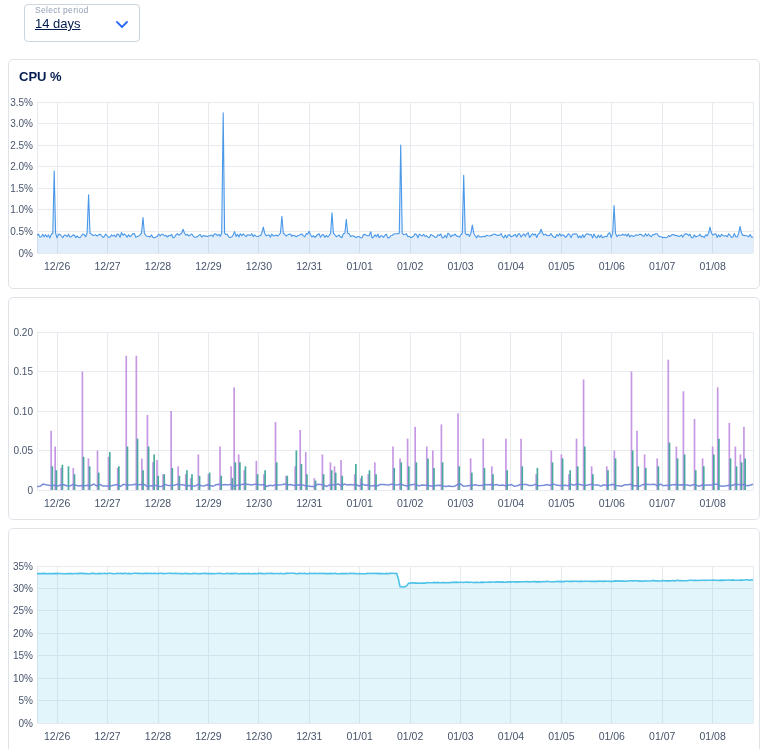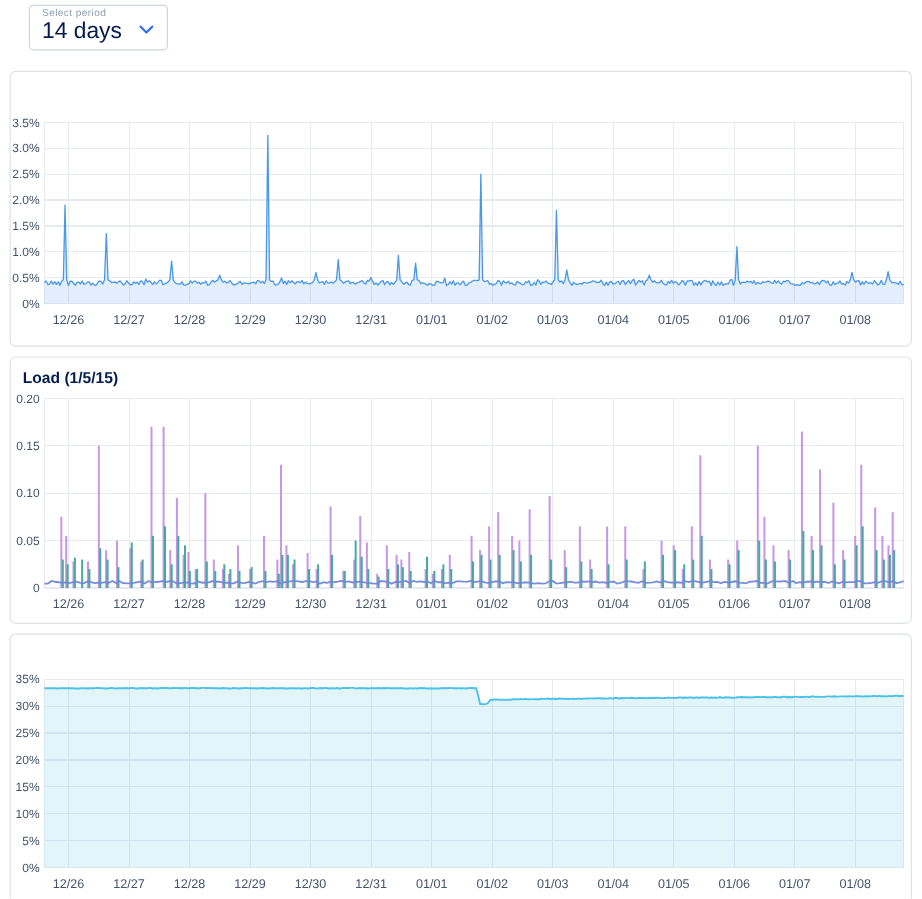--- a/index.html
+++ b/index.html
@@ -8,21 +8,21 @@
     font-family:"Liberation Sans",sans-serif;
     -webkit-font-smoothing:antialiased;
   }
   .toolbar{padding:4px 0 0 24px;}
   .period-select{
     display:inline-block;box-sizing:border-box;width:116px;height:38px;
     border:1px solid #ccd4dd;border-radius:4px;background:#fff;
     padding:0 10px 0 10px;position:relative;cursor:pointer;
   }
   .ps-label{font-size:8.5px;color:#93a0b4;letter-spacing:.3px;}
-  .ps-value{font-size:19px;color:#031b4e;margin-top:1px;display:block;}
+  .ps-value{font-size:13px;color:#031b4e;margin-top:1px;display:block;text-decoration:underline;}
   .ps-chevron{position:absolute;right:11px;top:16px;}
   .panel{
     position:relative;margin:0 8px;background:#fff;
     border:1px solid #dfe3e8;border-radius:5px;
   }
   .panel-cpu{margin-top:17px;height:228px;}
   .panel-load{margin-top:8px;height:221px;}
   .panel-mem{margin-top:8px;height:234px;}
   .panel-title{
     position:relative;z-index:2;margin:0;padding:9px 0 0 10px;
@@ -41,20 +41,21 @@
   <div class="period-select">
     <div class="ps-label">Select period</div>
     <span class="ps-value">14 days</span>
     <svg class="ps-chevron" width="12" height="8" viewBox="0 0 12 8">
       <path d="M1 1 L6 6 L11 1" fill="none" stroke="#2f6bf5" stroke-width="1.8" stroke-linecap="round" stroke-linejoin="round"></path>
     </svg>
   </div>
 </div>
 
 <section class="panel panel-cpu">
+  <h3 class="panel-title">CPU %</h3>
   <div class="chart-area">
       <svg width="752" height="228" viewBox="0 0 752 228">
         <g shape-rendering="crispEdges">
           <line x1="28" y1="42" x2="744" y2="42" stroke="#e7ebf0" stroke-width="1"></line>
           <line x1="28" y1="63.57142857142857" x2="744" y2="63.57142857142857" stroke="#e7ebf0" stroke-width="1"></line>
           <line x1="28" y1="85.14285714285714" x2="744" y2="85.14285714285714" stroke="#e7ebf0" stroke-width="1"></line>
           <line x1="28" y1="106.71428571428571" x2="744" y2="106.71428571428571" stroke="#e7ebf0" stroke-width="1"></line>
           <line x1="28" y1="128.28571428571428" x2="744" y2="128.28571428571428" stroke="#e7ebf0" stroke-width="1"></line>
           <line x1="28" y1="149.85714285714286" x2="744" y2="149.85714285714286" stroke="#e7ebf0" stroke-width="1"></line>
           <line x1="28" y1="171.42857142857142" x2="744" y2="171.42857142857142" stroke="#e7ebf0" stroke-width="1"></line>
@@ -98,21 +99,20 @@
         <text x="602.8169014084507" y="210" text-anchor="middle" class="xlab">01/06</text>
         <text x="653.2394366197183" y="210" text-anchor="middle" class="xlab">01/07</text>
         <text x="703.6619718309859" y="210" text-anchor="middle" class="xlab">01/08</text>
         <path d="M28.0 175.3 L29.4 174.2 L30.9 177.1 L32.3 176.7 L33.7 174.2 L35.2 176.8 L36.6 174.7 L38.0 177.0 L39.5 174.9 L40.9 177.9 L42.3 174.3 L43.8 173.2 L45.2 111.0 L46.6 173.2 L48.0 177.8 L49.5 174.3 L50.9 174.4 L52.3 176.0 L53.8 177.7 L55.2 175.3 L56.6 175.1 L58.1 176.6 L59.5 174.2 L60.9 177.0 L62.4 176.6 L63.8 175.1 L65.2 174.9 L66.7 177.5 L68.1 176.0 L69.5 177.3 L71.0 177.8 L72.4 175.8 L73.8 174.0 L75.3 174.8 L76.7 176.7 L78.1 173.2 L79.6 134.8 L81.0 173.2 L82.4 173.9 L83.8 175.4 L85.3 175.3 L86.7 174.8 L88.1 176.0 L89.6 174.9 L91.0 174.1 L92.4 175.5 L93.9 177.5 L95.3 176.5 L96.7 174.0 L98.2 175.8 L99.6 177.3 L101.0 177.1 L102.5 174.9 L103.9 176.1 L105.3 175.1 L106.8 177.0 L108.2 174.1 L109.6 174.5 L111.1 177.3 L112.5 172.5 L113.9 175.2 L115.4 174.0 L116.8 175.3 L118.2 177.1 L119.6 174.9 L121.1 176.6 L122.5 175.3 L123.9 173.6 L125.4 173.6 L126.8 177.2 L128.2 176.6 L129.7 176.0 L131.1 174.9 L132.5 173.2 L134.0 157.6 L135.4 173.2 L136.8 175.4 L138.3 176.5 L139.7 176.5 L141.1 176.9 L142.6 174.9 L144.0 177.4 L145.4 177.7 L146.9 177.0 L148.3 176.3 L149.7 174.0 L151.2 176.0 L152.6 174.2 L154.0 174.3 L155.4 176.0 L156.9 175.2 L158.3 177.0 L159.7 175.5 L161.2 175.8 L162.6 174.3 L164.0 177.7 L165.5 177.2 L166.9 175.0 L168.3 173.6 L169.8 175.2 L171.2 174.2 L172.6 173.2 L174.1 169.3 L175.5 173.2 L176.9 175.2 L178.4 174.3 L179.8 175.9 L181.2 175.1 L182.7 173.8 L184.1 175.9 L185.5 177.3 L187.0 177.3 L188.4 176.6 L189.8 175.4 L191.2 174.5 L192.7 177.1 L194.1 175.7 L195.5 175.9 L197.0 176.1 L198.4 176.6 L199.8 175.7 L201.3 175.6 L202.7 175.1 L204.1 176.6 L205.6 173.8 L207.0 174.1 L208.4 175.7 L209.9 174.4 L211.3 176.3 L212.7 173.2 L214.2 52.8 L215.6 173.2 L217.0 174.5 L218.5 174.4 L219.9 177.1 L221.3 177.5 L222.8 176.8 L224.2 175.0 L225.6 171.6 L227.0 176.4 L228.5 174.3 L229.9 177.0 L231.3 173.8 L232.8 175.7 L234.2 173.9 L235.6 175.4 L237.1 176.6 L238.5 174.7 L239.9 174.9 L241.4 175.5 L242.8 173.7 L244.2 176.6 L245.7 175.0 L247.1 176.2 L248.5 176.5 L250.0 176.1 L251.4 175.6 L252.8 173.2 L254.3 167.1 L255.7 173.2 L257.1 175.8 L258.6 175.2 L260.0 174.7 L261.4 177.1 L262.8 174.0 L264.3 175.9 L265.7 175.7 L267.1 175.0 L268.6 176.0 L270.0 174.8 L271.4 173.2 L272.9 156.3 L274.3 173.2 L275.7 174.3 L277.2 176.1 L278.6 174.9 L280.0 174.2 L281.5 174.0 L282.9 176.4 L284.3 175.2 L285.8 175.8 L287.2 176.8 L288.6 175.7 L290.1 175.3 L291.5 174.5 L292.9 173.9 L294.4 175.9 L295.8 176.9 L297.2 173.6 L298.6 174.3 L300.1 171.3 L301.5 174.5 L302.9 177.0 L304.4 175.7 L305.8 177.5 L307.2 176.0 L308.7 174.5 L310.1 173.8 L311.5 177.3 L313.0 175.0 L314.4 174.6 L315.8 177.3 L317.3 175.3 L318.7 177.0 L320.1 175.6 L321.6 173.2 L323.0 152.9 L324.4 173.2 L325.9 174.8 L327.3 176.8 L328.7 175.9 L330.2 175.1 L331.6 177.1 L333.0 177.5 L334.4 173.6 L335.9 173.2 L337.3 159.3 L338.7 173.2 L340.2 173.7 L341.6 176.4 L343.0 175.7 L344.5 176.0 L345.9 176.8 L347.3 177.7 L348.8 176.3 L350.2 176.8 L351.6 177.7 L353.1 177.6 L354.5 174.6 L355.9 174.4 L357.4 175.4 L358.8 175.8 L360.2 175.8 L361.7 171.7 L363.1 177.9 L364.5 177.1 L366.0 174.8 L367.4 176.7 L368.8 174.0 L370.2 177.7 L371.7 175.8 L373.1 175.9 L374.5 177.4 L376.0 175.3 L377.4 174.3 L378.8 177.9 L380.3 177.6 L381.7 175.8 L383.1 175.5 L384.6 174.2 L386.0 173.7 L387.4 173.7 L388.9 173.8 L390.3 173.2 L391.7 85.1 L393.2 173.2 L394.6 174.6 L396.0 174.3 L397.5 173.9 L398.9 176.8 L400.3 176.3 L401.8 177.7 L403.2 176.9 L404.6 176.3 L406.0 173.7 L407.5 174.5 L408.9 177.8 L410.3 174.1 L411.8 175.3 L413.2 175.9 L414.6 174.3 L416.1 176.5 L417.5 175.6 L418.9 177.2 L420.4 177.6 L421.8 174.5 L423.2 175.3 L424.7 176.2 L426.1 177.2 L427.5 177.1 L429.0 174.8 L430.4 175.5 L431.8 174.0 L433.3 177.9 L434.7 177.5 L436.1 175.2 L437.6 177.7 L439.0 173.1 L440.4 174.3 L441.8 177.0 L443.3 175.1 L444.7 175.2 L446.1 174.2 L447.6 176.1 L449.0 176.1 L450.4 177.1 L451.9 174.8 L453.3 173.2 L454.7 115.3 L456.2 173.2 L457.6 175.0 L459.0 174.1 L460.5 176.4 L461.9 173.2 L463.3 165.0 L464.8 173.2 L466.2 175.7 L467.6 177.8 L469.1 175.3 L470.5 176.8 L471.9 176.9 L473.4 176.6 L474.8 176.2 L476.2 176.7 L477.6 175.2 L479.1 175.7 L480.5 176.0 L481.9 175.4 L483.4 175.1 L484.8 174.1 L486.2 174.2 L487.7 175.2 L489.1 175.4 L490.5 175.2 L492.0 173.5 L493.4 176.3 L494.8 177.8 L496.3 175.1 L497.7 177.7 L499.1 174.9 L500.6 174.8 L502.0 176.7 L503.4 176.4 L504.9 175.2 L506.3 174.4 L507.7 177.0 L509.2 174.1 L510.6 173.8 L512.0 177.1 L513.4 175.3 L514.9 173.8 L516.3 176.3 L517.7 174.0 L519.2 172.7 L520.6 177.5 L522.0 175.6 L523.5 173.7 L524.9 175.0 L526.3 174.0 L527.8 177.5 L529.2 173.9 L530.6 173.2 L532.1 169.3 L533.5 173.2 L534.9 175.1 L536.4 174.1 L537.8 175.4 L539.2 175.7 L540.7 175.4 L542.1 173.6 L543.5 176.0 L545.0 177.2 L546.4 177.4 L547.8 174.6 L549.2 176.0 L550.7 173.6 L552.1 176.0 L553.5 174.7 L555.0 175.4 L556.4 177.4 L557.8 176.3 L559.3 173.8 L560.7 174.7 L562.1 177.6 L563.6 174.1 L565.0 174.3 L566.4 173.7 L567.9 174.1 L569.3 177.7 L570.7 175.8 L572.2 177.8 L573.6 174.6 L575.0 177.4 L576.5 174.9 L577.9 173.7 L579.3 174.1 L580.8 174.9 L582.2 174.4 L583.6 177.9 L585.0 174.0 L586.5 176.9 L587.9 177.9 L589.3 175.0 L590.8 177.5 L592.2 174.9 L593.6 177.8 L595.1 176.9 L596.5 176.3 L597.9 176.7 L599.4 173.6 L600.8 172.8 L602.2 177.7 L603.7 173.2 L605.1 145.5 L606.5 173.2 L608.0 176.7 L609.4 175.1 L610.8 175.3 L612.3 175.4 L613.7 174.1 L615.1 175.2 L616.6 174.4 L618.0 176.1 L619.4 173.9 L620.8 176.9 L622.3 175.3 L623.7 176.1 L625.1 176.4 L626.6 174.8 L628.0 175.2 L629.4 175.1 L630.9 174.2 L632.3 174.5 L633.7 175.9 L635.2 176.2 L636.6 173.7 L638.0 176.0 L639.5 174.0 L640.9 175.8 L642.3 176.7 L643.8 174.5 L645.2 174.8 L646.6 173.8 L648.1 173.8 L649.5 175.9 L650.9 176.7 L652.4 176.7 L653.8 177.8 L655.2 177.2 L656.6 177.7 L658.1 177.5 L659.5 175.5 L660.9 176.5 L662.4 175.3 L663.8 174.5 L665.2 174.7 L666.7 175.8 L668.1 175.3 L669.5 176.6 L671.0 176.1 L672.4 175.0 L673.8 177.1 L675.3 174.5 L676.7 173.6 L678.1 174.0 L679.6 175.7 L681.0 174.2 L682.4 177.6 L683.9 177.8 L685.3 174.8 L686.7 176.9 L688.2 176.2 L689.6 175.8 L691.0 174.2 L692.4 176.8 L693.9 176.3 L695.3 177.6 L696.7 174.7 L698.2 175.8 L699.6 173.2 L701.0 167.1 L702.5 173.2 L703.9 175.2 L705.3 174.0 L706.8 173.8 L708.2 177.5 L709.6 174.8 L711.1 176.9 L712.5 174.3 L713.9 175.5 L715.4 176.1 L716.8 175.6 L718.2 176.7 L719.7 173.8 L721.1 175.6 L722.5 177.5 L724.0 176.7 L725.4 173.6 L726.8 176.8 L728.2 177.0 L729.7 173.2 L731.1 166.3 L732.5 173.2 L734.0 175.4 L735.4 175.3 L736.8 175.8 L738.3 175.8 L739.7 177.0 L741.1 174.4 L742.6 177.3 L744.0 177.1 L744 193 L28 193 Z" fill="rgba(74,152,232,0.16)" stroke="none"></path>
         <path d="M28.0 175.3 L29.4 174.2 L30.9 177.1 L32.3 176.7 L33.7 174.2 L35.2 176.8 L36.6 174.7 L38.0 177.0 L39.5 174.9 L40.9 177.9 L42.3 174.3 L43.8 173.2 L45.2 111.0 L46.6 173.2 L48.0 177.8 L49.5 174.3 L50.9 174.4 L52.3 176.0 L53.8 177.7 L55.2 175.3 L56.6 175.1 L58.1 176.6 L59.5 174.2 L60.9 177.0 L62.4 176.6 L63.8 175.1 L65.2 174.9 L66.7 177.5 L68.1 176.0 L69.5 177.3 L71.0 177.8 L72.4 175.8 L73.8 174.0 L75.3 174.8 L76.7 176.7 L78.1 173.2 L79.6 134.8 L81.0 173.2 L82.4 173.9 L83.8 175.4 L85.3 175.3 L86.7 174.8 L88.1 176.0 L89.6 174.9 L91.0 174.1 L92.4 175.5 L93.9 177.5 L95.3 176.5 L96.7 174.0 L98.2 175.8 L99.6 177.3 L101.0 177.1 L102.5 174.9 L103.9 176.1 L105.3 175.1 L106.8 177.0 L108.2 174.1 L109.6 174.5 L111.1 177.3 L112.5 172.5 L113.9 175.2 L115.4 174.0 L116.8 175.3 L118.2 177.1 L119.6 174.9 L121.1 176.6 L122.5 175.3 L123.9 173.6 L125.4 173.6 L126.8 177.2 L128.2 176.6 L129.7 176.0 L131.1 174.9 L132.5 173.2 L134.0 157.6 L135.4 173.2 L136.8 175.4 L138.3 176.5 L139.7 176.5 L141.1 176.9 L142.6 174.9 L144.0 177.4 L145.4 177.7 L146.9 177.0 L148.3 176.3 L149.7 174.0 L151.2 176.0 L152.6 174.2 L154.0 174.3 L155.4 176.0 L156.9 175.2 L158.3 177.0 L159.7 175.5 L161.2 175.8 L162.6 174.3 L164.0 177.7 L165.5 177.2 L166.9 175.0 L168.3 173.6 L169.8 175.2 L171.2 174.2 L172.6 173.2 L174.1 169.3 L175.5 173.2 L176.9 175.2 L178.4 174.3 L179.8 175.9 L181.2 175.1 L182.7 173.8 L184.1 175.9 L185.5 177.3 L187.0 177.3 L188.4 176.6 L189.8 175.4 L191.2 174.5 L192.7 177.1 L194.1 175.7 L195.5 175.9 L197.0 176.1 L198.4 176.6 L199.8 175.7 L201.3 175.6 L202.7 175.1 L204.1 176.6 L205.6 173.8 L207.0 174.1 L208.4 175.7 L209.9 174.4 L211.3 176.3 L212.7 173.2 L214.2 52.8 L215.6 173.2 L217.0 174.5 L218.5 174.4 L219.9 177.1 L221.3 177.5 L222.8 176.8 L224.2 175.0 L225.6 171.6 L227.0 176.4 L228.5 174.3 L229.9 177.0 L231.3 173.8 L232.8 175.7 L234.2 173.9 L235.6 175.4 L237.1 176.6 L238.5 174.7 L239.9 174.9 L241.4 175.5 L242.8 173.7 L244.2 176.6 L245.7 175.0 L247.1 176.2 L248.5 176.5 L250.0 176.1 L251.4 175.6 L252.8 173.2 L254.3 167.1 L255.7 173.2 L257.1 175.8 L258.6 175.2 L260.0 174.7 L261.4 177.1 L262.8 174.0 L264.3 175.9 L265.7 175.7 L267.1 175.0 L268.6 176.0 L270.0 174.8 L271.4 173.2 L272.9 156.3 L274.3 173.2 L275.7 174.3 L277.2 176.1 L278.6 174.9 L280.0 174.2 L281.5 174.0 L282.9 176.4 L284.3 175.2 L285.8 175.8 L287.2 176.8 L288.6 175.7 L290.1 175.3 L291.5 174.5 L292.9 173.9 L294.4 175.9 L295.8 176.9 L297.2 173.6 L298.6 174.3 L300.1 171.3 L301.5 174.5 L302.9 177.0 L304.4 175.7 L305.8 177.5 L307.2 176.0 L308.7 174.5 L310.1 173.8 L311.5 177.3 L313.0 175.0 L314.4 174.6 L315.8 177.3 L317.3 175.3 L318.7 177.0 L320.1 175.6 L321.6 173.2 L323.0 152.9 L324.4 173.2 L325.9 174.8 L327.3 176.8 L328.7 175.9 L330.2 175.1 L331.6 177.1 L333.0 177.5 L334.4 173.6 L335.9 173.2 L337.3 159.3 L338.7 173.2 L340.2 173.7 L341.6 176.4 L343.0 175.7 L344.5 176.0 L345.9 176.8 L347.3 177.7 L348.8 176.3 L350.2 176.8 L351.6 177.7 L353.1 177.6 L354.5 174.6 L355.9 174.4 L357.4 175.4 L358.8 175.8 L360.2 175.8 L361.7 171.7 L363.1 177.9 L364.5 177.1 L366.0 174.8 L367.4 176.7 L368.8 174.0 L370.2 177.7 L371.7 175.8 L373.1 175.9 L374.5 177.4 L376.0 175.3 L377.4 174.3 L378.8 177.9 L380.3 177.6 L381.7 175.8 L383.1 175.5 L384.6 174.2 L386.0 173.7 L387.4 173.7 L388.9 173.8 L390.3 173.2 L391.7 85.1 L393.2 173.2 L394.6 174.6 L396.0 174.3 L397.5 173.9 L398.9 176.8 L400.3 176.3 L401.8 177.7 L403.2 176.9 L404.6 176.3 L406.0 173.7 L407.5 174.5 L408.9 177.8 L410.3 174.1 L411.8 175.3 L413.2 175.9 L414.6 174.3 L416.1 176.5 L417.5 175.6 L418.9 177.2 L420.4 177.6 L421.8 174.5 L423.2 175.3 L424.7 176.2 L426.1 177.2 L427.5 177.1 L429.0 174.8 L430.4 175.5 L431.8 174.0 L433.3 177.9 L434.7 177.5 L436.1 175.2 L437.6 177.7 L439.0 173.1 L440.4 174.3 L441.8 177.0 L443.3 175.1 L444.7 175.2 L446.1 174.2 L447.6 176.1 L449.0 176.1 L450.4 177.1 L451.9 174.8 L453.3 173.2 L454.7 115.3 L456.2 173.2 L457.6 175.0 L459.0 174.1 L460.5 176.4 L461.9 173.2 L463.3 165.0 L464.8 173.2 L466.2 175.7 L467.6 177.8 L469.1 175.3 L470.5 176.8 L471.9 176.9 L473.4 176.6 L474.8 176.2 L476.2 176.7 L477.6 175.2 L479.1 175.7 L480.5 176.0 L481.9 175.4 L483.4 175.1 L484.8 174.1 L486.2 174.2 L487.7 175.2 L489.1 175.4 L490.5 175.2 L492.0 173.5 L493.4 176.3 L494.8 177.8 L496.3 175.1 L497.7 177.7 L499.1 174.9 L500.6 174.8 L502.0 176.7 L503.4 176.4 L504.9 175.2 L506.3 174.4 L507.7 177.0 L509.2 174.1 L510.6 173.8 L512.0 177.1 L513.4 175.3 L514.9 173.8 L516.3 176.3 L517.7 174.0 L519.2 172.7 L520.6 177.5 L522.0 175.6 L523.5 173.7 L524.9 175.0 L526.3 174.0 L527.8 177.5 L529.2 173.9 L530.6 173.2 L532.1 169.3 L533.5 173.2 L534.9 175.1 L536.4 174.1 L537.8 175.4 L539.2 175.7 L540.7 175.4 L542.1 173.6 L543.5 176.0 L545.0 177.2 L546.4 177.4 L547.8 174.6 L549.2 176.0 L550.7 173.6 L552.1 176.0 L553.5 174.7 L555.0 175.4 L556.4 177.4 L557.8 176.3 L559.3 173.8 L560.7 174.7 L562.1 177.6 L563.6 174.1 L565.0 174.3 L566.4 173.7 L567.9 174.1 L569.3 177.7 L570.7 175.8 L572.2 177.8 L573.6 174.6 L575.0 177.4 L576.5 174.9 L577.9 173.7 L579.3 174.1 L580.8 174.9 L582.2 174.4 L583.6 177.9 L585.0 174.0 L586.5 176.9 L587.9 177.9 L589.3 175.0 L590.8 177.5 L592.2 174.9 L593.6 177.8 L595.1 176.9 L596.5 176.3 L597.9 176.7 L599.4 173.6 L600.8 172.8 L602.2 177.7 L603.7 173.2 L605.1 145.5 L606.5 173.2 L608.0 176.7 L609.4 175.1 L610.8 175.3 L612.3 175.4 L613.7 174.1 L615.1 175.2 L616.6 174.4 L618.0 176.1 L619.4 173.9 L620.8 176.9 L622.3 175.3 L623.7 176.1 L625.1 176.4 L626.6 174.8 L628.0 175.2 L629.4 175.1 L630.9 174.2 L632.3 174.5 L633.7 175.9 L635.2 176.2 L636.6 173.7 L638.0 176.0 L639.5 174.0 L640.9 175.8 L642.3 176.7 L643.8 174.5 L645.2 174.8 L646.6 173.8 L648.1 173.8 L649.5 175.9 L650.9 176.7 L652.4 176.7 L653.8 177.8 L655.2 177.2 L656.6 177.7 L658.1 177.5 L659.5 175.5 L660.9 176.5 L662.4 175.3 L663.8 174.5 L665.2 174.7 L666.7 175.8 L668.1 175.3 L669.5 176.6 L671.0 176.1 L672.4 175.0 L673.8 177.1 L675.3 174.5 L676.7 173.6 L678.1 174.0 L679.6 175.7 L681.0 174.2 L682.4 177.6 L683.9 177.8 L685.3 174.8 L686.7 176.9 L688.2 176.2 L689.6 175.8 L691.0 174.2 L692.4 176.8 L693.9 176.3 L695.3 177.6 L696.7 174.7 L698.2 175.8 L699.6 173.2 L701.0 167.1 L702.5 173.2 L703.9 175.2 L705.3 174.0 L706.8 173.8 L708.2 177.5 L709.6 174.8 L711.1 176.9 L712.5 174.3 L713.9 175.5 L715.4 176.1 L716.8 175.6 L718.2 176.7 L719.7 173.8 L721.1 175.6 L722.5 177.5 L724.0 176.7 L725.4 173.6 L726.8 176.8 L728.2 177.0 L729.7 173.2 L731.1 166.3 L732.5 173.2 L734.0 175.4 L735.4 175.3 L736.8 175.8 L738.3 175.8 L739.7 177.0 L741.1 174.4 L742.6 177.3 L744.0 177.1 " fill="none" stroke="#4a98e8" stroke-width="1.1" stroke-linejoin="round"></path>
       </svg>
     </div>
 </section>
 
 <section class="panel panel-load">
-  <h3 class="panel-title">Load (1/5/15)</h3>
   <div class="chart-area">
       <svg width="752" height="221" viewBox="0 0 752 221">
         <g shape-rendering="crispEdges">
           <line x1="28" y1="34" x2="744" y2="34" stroke="#e7ebf0" stroke-width="1"></line>
           <line x1="28" y1="73.5" x2="744" y2="73.5" stroke="#e7ebf0" stroke-width="1"></line>
           <line x1="28" y1="113" x2="744" y2="113" stroke="#e7ebf0" stroke-width="1"></line>
           <line x1="28" y1="152.5" x2="744" y2="152.5" stroke="#e7ebf0" stroke-width="1"></line>
           <line x1="28" y1="192" x2="744" y2="192" stroke="#e7ebf0" stroke-width="1"></line>
           <line x1="28" y1="34" x2="28" y2="192" stroke="#e7ebf0" stroke-width="1"></line>
           <line x1="744" y1="34" x2="744" y2="192" stroke="#e7ebf0" stroke-width="1"></line>

